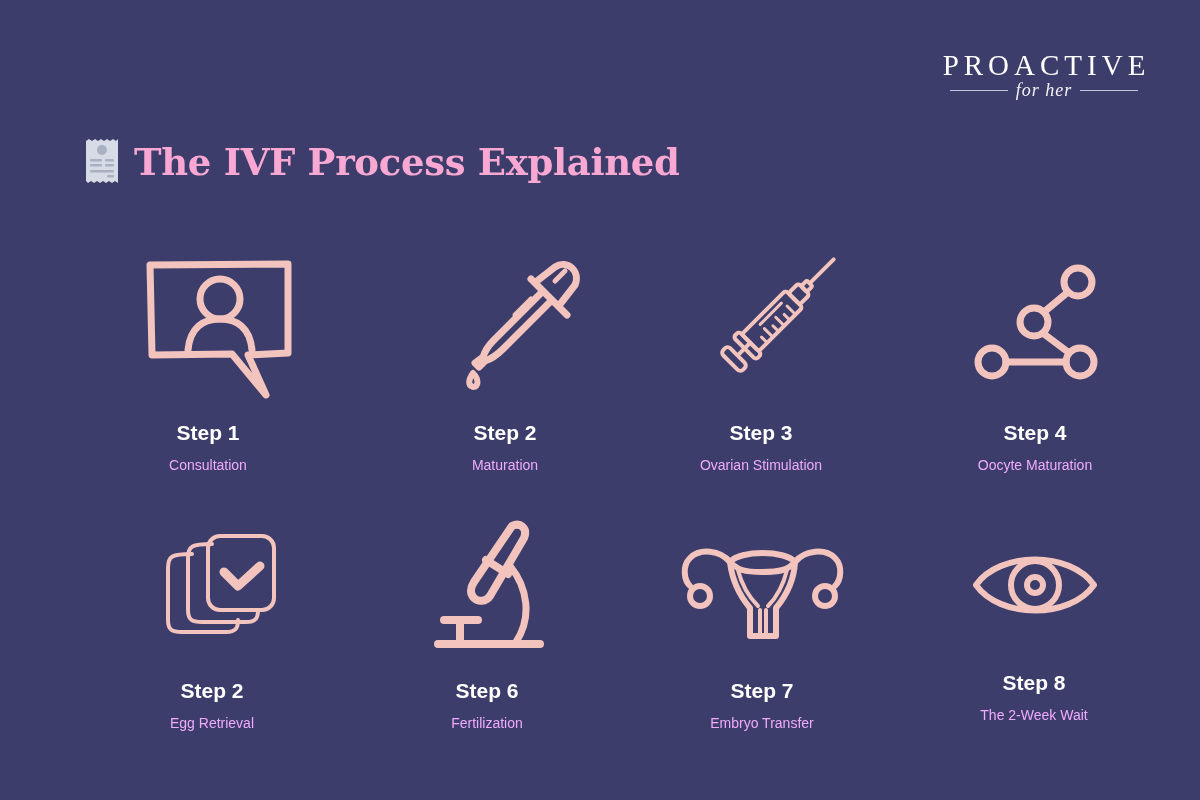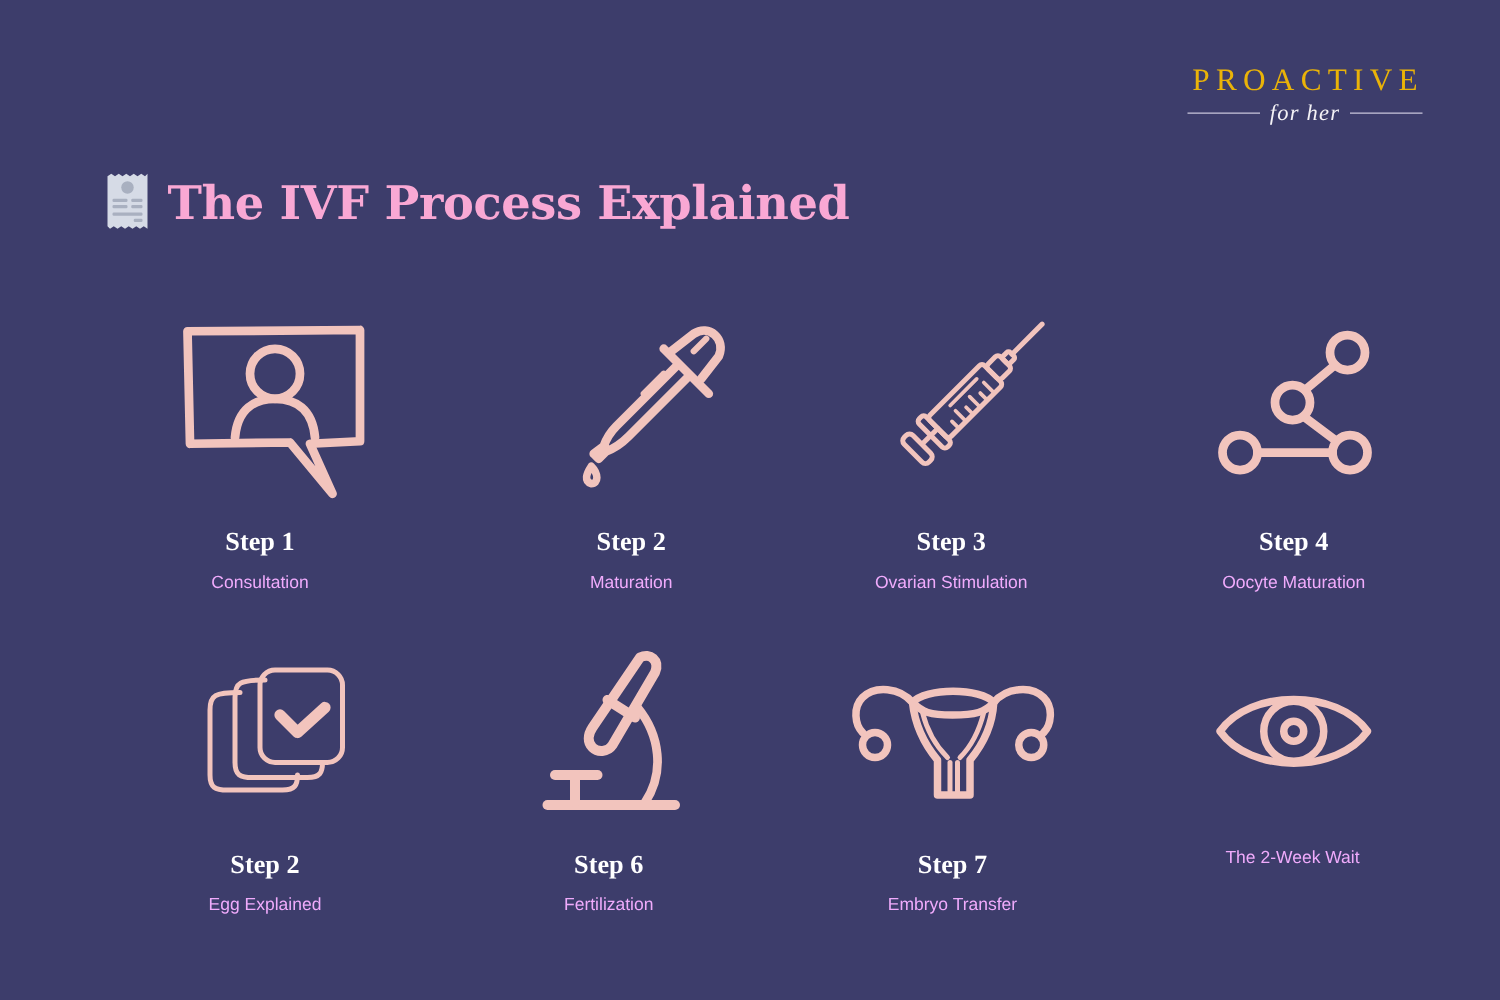--- a/index.html
+++ b/index.html
@@ -17,23 +17,23 @@
     }
     .logo {
       position: absolute;
       left: 936px;
       top: 50px;
       width: 216px;
       text-align: center;
     }
     .logo-main {
       font-family: "Liberation Serif", "DejaVu Serif", serif;
-      font-size: 25px;
+      font-size: 29px;
       letter-spacing: 5px;
-      color: #eab308;
+      color: #ffffff;
       line-height: 30px;
       padding-left: 5px;
     }
     .logo-sub-row {
       display: flex;
       align-items: center;
       justify-content: center;
       margin-top: 0px;
       gap: 8px;
     }
@@ -71,21 +71,21 @@
     }
     .step {
       position: absolute;
       text-align: center;
       width: 280px;
     }
     .step-icon {
       position: absolute;
     }
     .step-label {
-      font-family: Liberation Serif, serif;
+      font-family: Liberation Sans, sans-serif;
       font-weight: bold;
       font-size: 21px;
       color: #ffffff;
       line-height: 30px;
     }
     .step-name {
       font-family: Liberation Sans, sans-serif;
       font-size: 14px;
       color: #f0abfc;
       line-height: 34px;
@@ -180,21 +180,21 @@
 </div>
 
 <svg class="step-icon" style="left:160px;top:532px;width:120px;height:105px;" viewBox="0 0 120 105">
   <path class="st" stroke-width="4" d="M32 22 C12 22 8 24 8 36 L8 88 C8 98 12 100 22 100 L66 100 C76 100 78 96 78 88"></path>
   <path class="st" stroke-width="4" d="M52 12 C32 12 28 14 28 26 L28 78 C28 88 32 90 42 90 L86 90 C96 90 98 86 98 78"></path>
   <rect class="st" stroke-width="4" x="48" y="4" width="66" height="74" rx="12"></rect>
   <path class="st" stroke-width="9" d="M64 40 L78 54 L100 34"></path>
 </svg>
 <div class="step" style="left:72px;top:676px;">
   <div class="step-label">Step 2</div>
-  <div class="step-name">Egg Explained</div>
+  <div class="step-name">Egg Retrieval</div>
 </div>
 
 <svg class="step-icon" style="left:432px;top:518px;width:115px;height:135px;" viewBox="0 0 115 135">
   <path class="st" stroke-width="8" d="M80 8 C88 4 96 10 92 20 L58 78 C54 84 46 84 42 80 C38 76 38 70 42 64 Z"></path>
   <line class="st" stroke-width="8" x1="54" y1="42" x2="76" y2="56"></line>
   <path class="st" stroke-width="7" d="M78 48 C96 70 100 100 84 124"></path>
   <line class="st" stroke-width="8" x1="6" y1="126" x2="108" y2="126"></line>
   <line class="st" stroke-width="8" x1="12" y1="102" x2="46" y2="102"></line>
   <line class="st" stroke-width="8" x1="28" y1="102" x2="28" y2="124"></line>
 </svg>
@@ -219,14 +219,15 @@
   <div class="step-label">Step 7</div>
   <div class="step-name">Embryo Transfer</div>
 </div>
 
 <svg class="step-icon" style="left:970px;top:545px;width:130px;height:80px;" viewBox="0 0 130 80">
   <path class="st" stroke-width="6" d="M6 40 C30 6 100 6 124 40 C100 74 30 74 6 40 Z"></path>
   <circle class="st" stroke-width="6" cx="65" cy="40" r="24"></circle>
   <circle class="st" stroke-width="6" cx="65" cy="40" r="8"></circle>
 </svg>
 <div class="step" style="left:894px;top:668px;">
+  <div class="step-label">Step 8</div>
   <div class="step-name">The 2-Week Wait</div>
 </div>
 
 </body></html>

